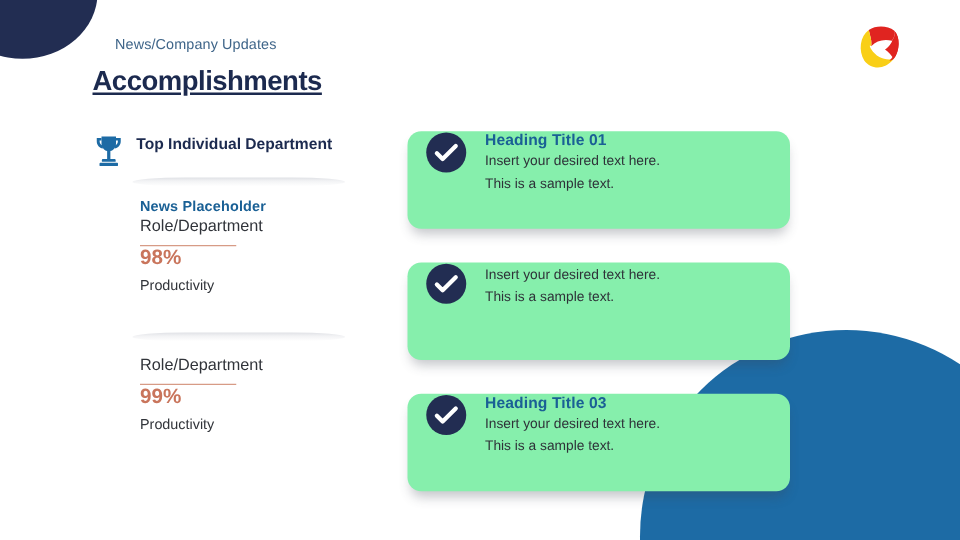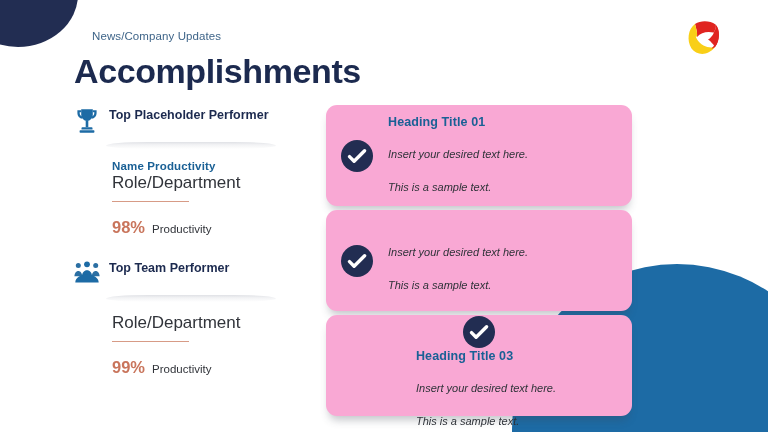--- a/index.html
+++ b/index.html
@@ -46,24 +46,25 @@
     left:76px; top:30px;
     font-size:11.5px;
     font-weight:400;
     color:#3f6589;
     letter-spacing:.1px;
     margin-left:16px;
   }
   .page-title {
     position:absolute;
     left:74px; top:52px;
-    font-size:34px;
+    font-size:22px;
     font-weight:bold;
     color:#1c2a4f;
     letter-spacing:-.4px;
+    text-decoration:underline;
   }
 
   
   .metric-block { position:absolute; left:74px; width:215px; }
   .metric-block.b1 { top:106px; }
   .metric-block.b2 { top:259px; }
 
   .mb-head { display:flex; align-items:flex-start; gap:9px; }
   .mb-icon { width:26px; height:28px; flex:0 0 26px; margin-top:1px; }
   .mb-title {
@@ -87,74 +88,73 @@
   }
 
   .mb-body { margin-left:38px; margin-top:11px; }
   .mb-name {
     font-size:11.5px;
     font-weight:bold;
     color:#1a6095;
     letter-spacing:.15px;
   }
   .mb-role {
-    font-size:17px;
+    font-size:13px;
     color:#31343a;
     margin-top:1px;
   }
   .rule {
     margin-top:8px;
     width:77px; height:1px;
     background:#d79b86;
   }
   .mb-stat {
-    margin-top:16px;
-    display:flex; align-items:baseline; gap:7px;
+    margin-top:0;
+    display:flex; align-items:baseline; gap:7px;flex-direction:column;
   }
   .mb-pct {
     font-size:16.5px;
     font-weight:bold;
     color:#c9755c;
   }
   .mb-pct-label {
     font-size:11.5px;
     color:#31343a;
   }
 
   
   .card {
     position:absolute;
     left:326px;
     width:306px;
-    height:101px;
-    background:#f9a8d4;
+    height:78px;
+    background:#86efac;
     border-radius:11px;
     box-shadow:0 7px 9px -3px rgba(60,66,80,.30);
     display:flex;
-    align-items:center;
+    align-items:flex-start;
     padding-left:14px;
   }
   .card.c1 { top:105px; }
   .card.c2 { top:210px; }
-  .card.c3 { top:315px;flex-direction:column; }
+  .card.c3 { top:315px; }
 
   .check-wrap { flex:0 0 34px; height:34px; margin-right:14px; }
   .card-text { padding-bottom:1px; }
   .card-title {
     font-size:12.5px;
     font-weight:bold;
     color:#1a6095;
     letter-spacing:.1px;
   }
   .card-line {
     font-size:11px;
     color:#2e3238;
     line-height:1.38;
-    margin-top:18px;
-    font-style:italic;
+    margin-top:3px;
   }
 </style>
 </head>
 <body>
 
 <div class="slide">
 
   <div class="deco-navy-circle"></div>
   <div class="deco-blue-circle"></div>
 
@@ -175,49 +175,35 @@
       <div class="mb-icon">
         <svg viewBox="0 0 26 28" width="26" height="28">
           <path d="M7.2 2.2 h11.6 v5.4 c0 3.6-2.6 6.4-5.8 6.4 s-5.8-2.8-5.8-6.4 z" fill="#1d6ba5"></path>
           <path d="M7.2 3.3 H3.4 v2.6 c0 3.1 2.1 5.4 4.9 5.8 v-2.3 c-1.6-.4-2.6-1.8-2.6-3.5 V5.3 h1.5 z" fill="#1d6ba5"></path>
           <path d="M18.8 3.3 h3.8 v2.6 c0 3.1-2.1 5.4-4.9 5.8 V9.4 c1.6-.4 2.6-1.8 2.6-3.5 V5.3 h-1.5 z" fill="#1d6ba5"></path>
           <rect x="11.7" y="13.6" width="2.6" height="6.6" fill="#1d6ba5"></rect>
           <path d="M8.4 20.2 h9.2 c.5 0 .9.4.9.9 v1.3 H7.5 v-1.3 c0-.5.4-.9.9-.9 z" fill="#1d6ba5"></path>
           <rect x="5.6" y="23.2" width="14.8" height="2.6" rx="0.7" fill="#1d6ba5"></rect>
         </svg>
       </div>
-      <div class="mb-title">Top Placeholder Performer</div>
+      <div class="mb-title">Top Individual Department</div>
     </div>
     <div class="soft-divider"></div>
     <div class="mb-body">
-      <div class="mb-name">Name Productivity</div>
+      <div class="mb-name">News Placeholder</div>
       <div class="mb-role">Role/Department</div>
       <div class="rule"></div>
       <div class="mb-stat">
         <span class="mb-pct">98%</span>
         <span class="mb-pct-label">Productivity</span>
       </div>
     </div>
   </div>
 
   <div class="metric-block b2">
-    <div class="mb-head">
-      <div class="mb-icon">
-        <svg viewBox="0 0 26 28" width="26" height="28">
-          <circle cx="4.3" cy="5.4" r="2.5" fill="#2b6fa3"></circle>
-          <circle cx="21.7" cy="5.4" r="2.5" fill="#2b6fa3"></circle>
-          <circle cx="13" cy="4.3" r="2.9" fill="#1d6ba5"></circle>
-          <path d="M0.4 16.2 c0-3.1 1.9-5.3 3.9-5.3 s3.9 2.2 3.9 5.3 z" fill="#2b6fa3"></path>
-          <path d="M17.8 16.2 c0-3.1 1.9-5.3 3.9-5.3 s3.9 2.2 3.9 5.3 z" fill="#2b6fa3"></path>
-          <path d="M8 16.2 c0-3.4 2.2-5.9 5-5.9 s5 2.5 5 5.9 z" fill="#1d6ba5"></path>
-          <path d="M13 14.6 c6.6 0 11.7 3.4 11.7 7.8 H1.3 c0-4.4 5.1-7.8 11.7-7.8 z" fill="#1d6ba5"></path>
-        </svg>
-      </div>
-      <div class="mb-title">Top Team Performer</div>
-    </div>
     <div class="soft-divider"></div>
     <div class="mb-body">
       <div class="mb-role">Role/Department</div>
       <div class="rule"></div>
       <div class="mb-stat">
         <span class="mb-pct">99%</span>
         <span class="mb-pct-label">Productivity</span>
       </div>
     </div>
   </div>

